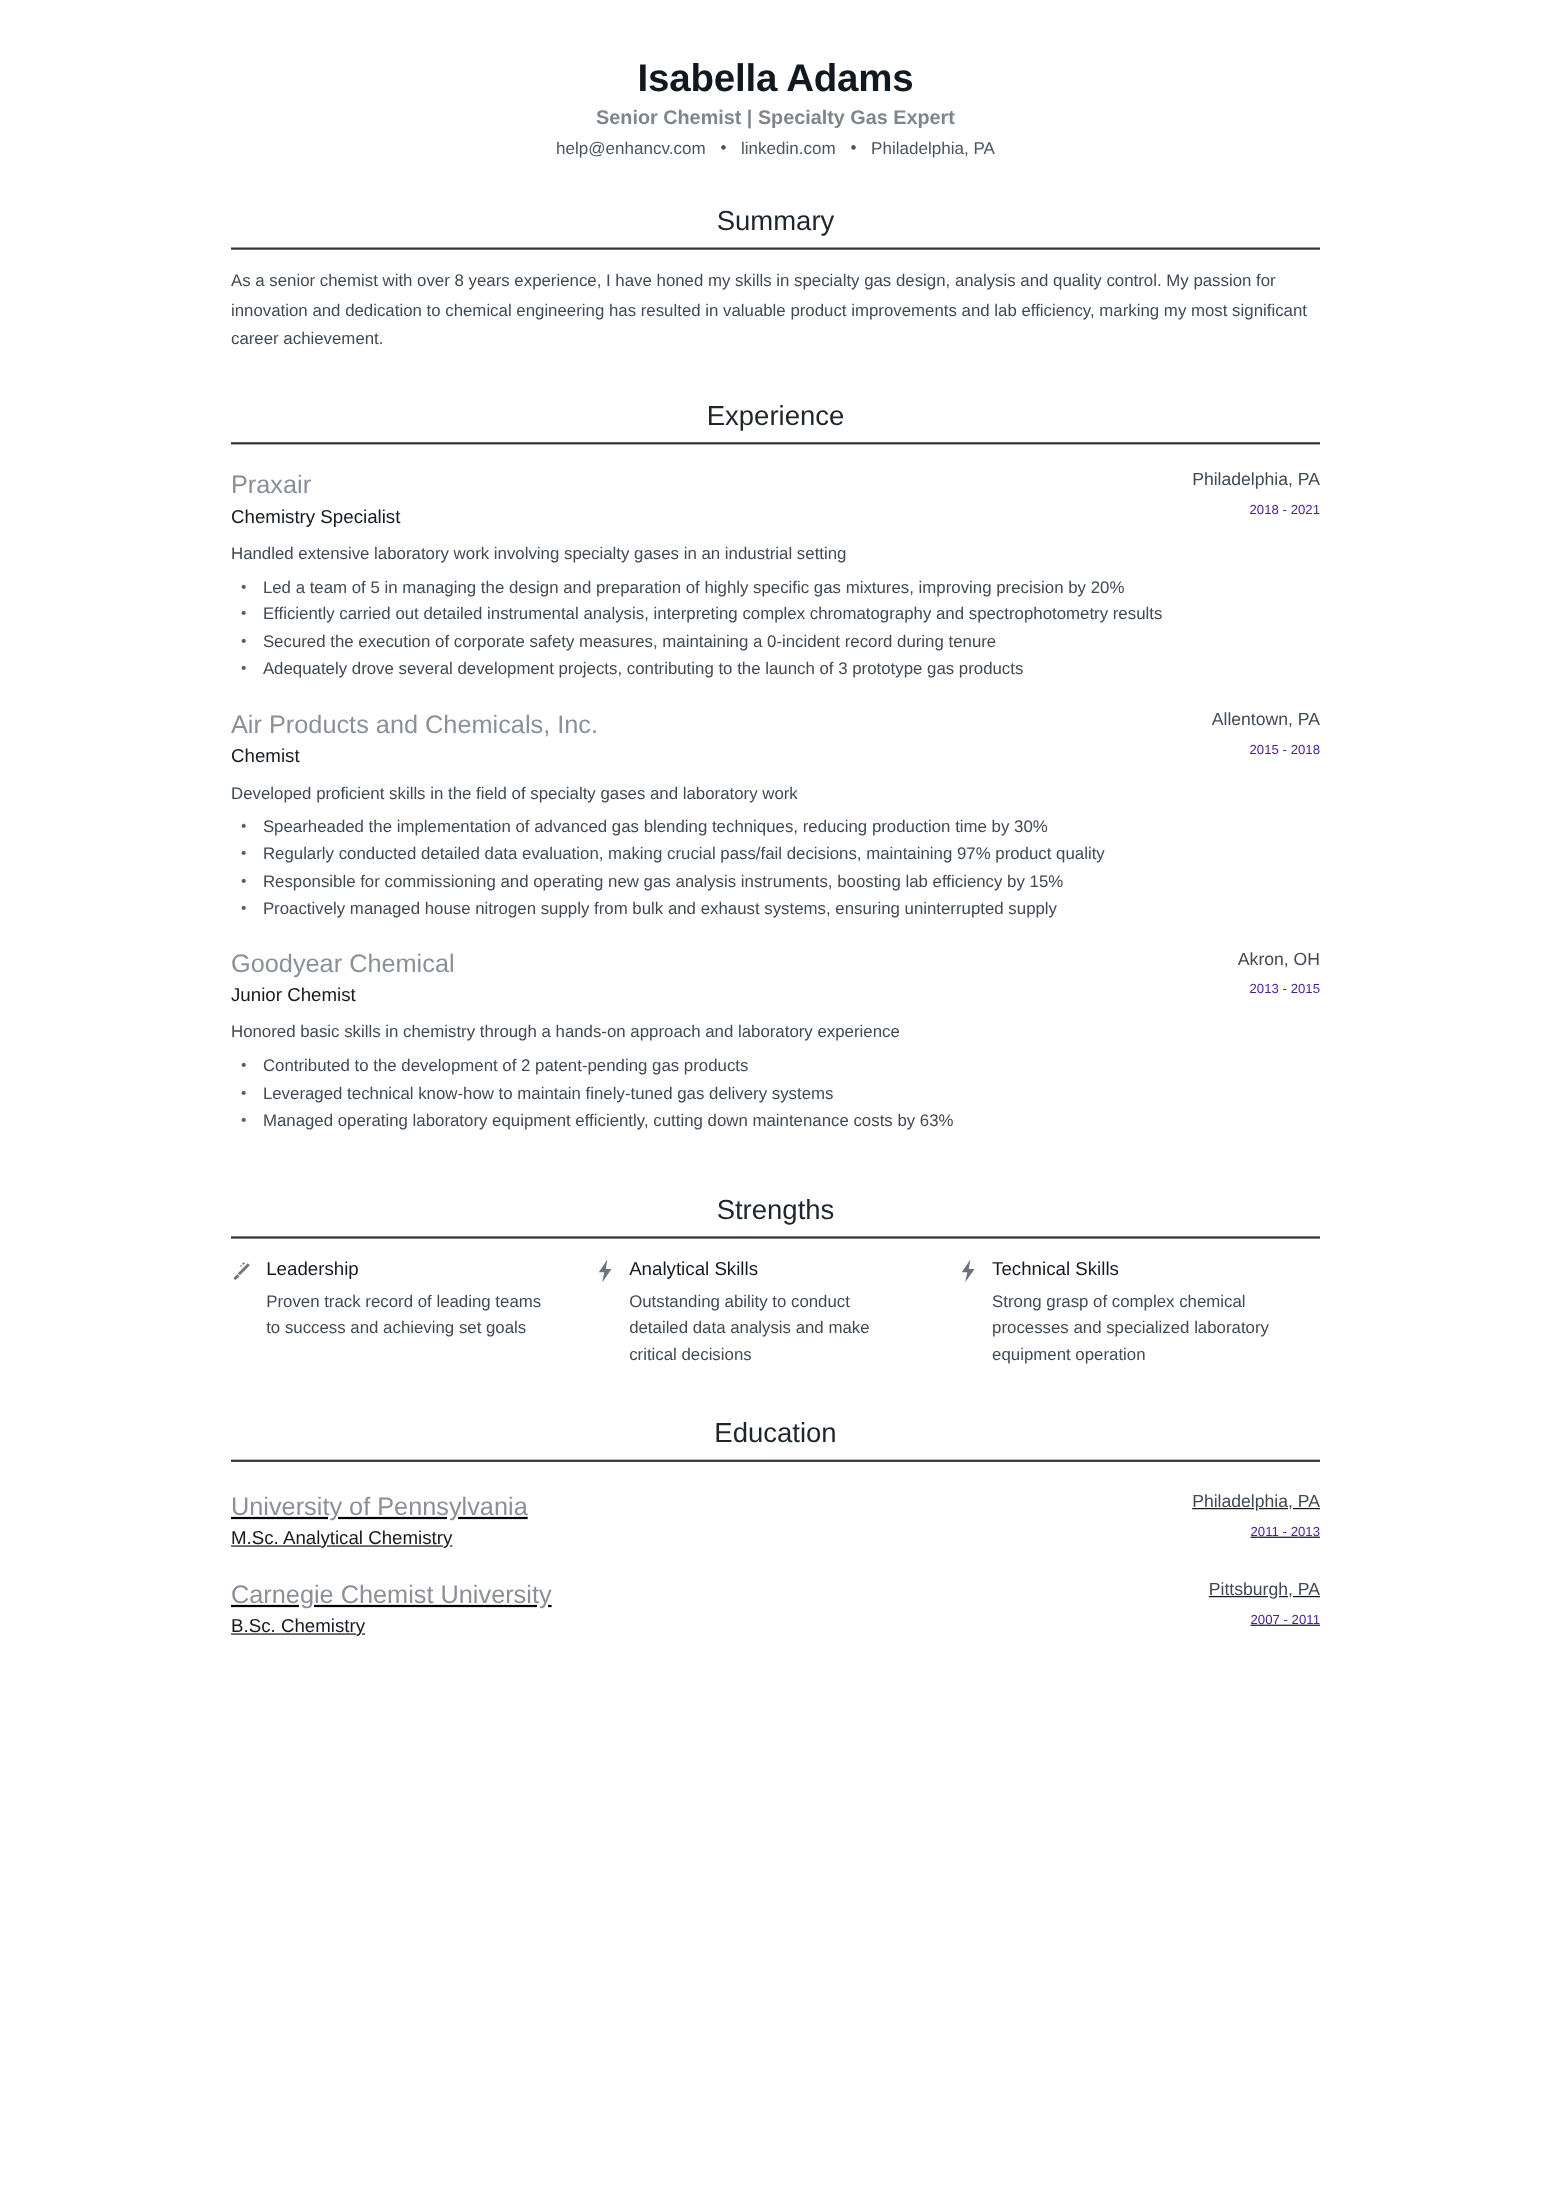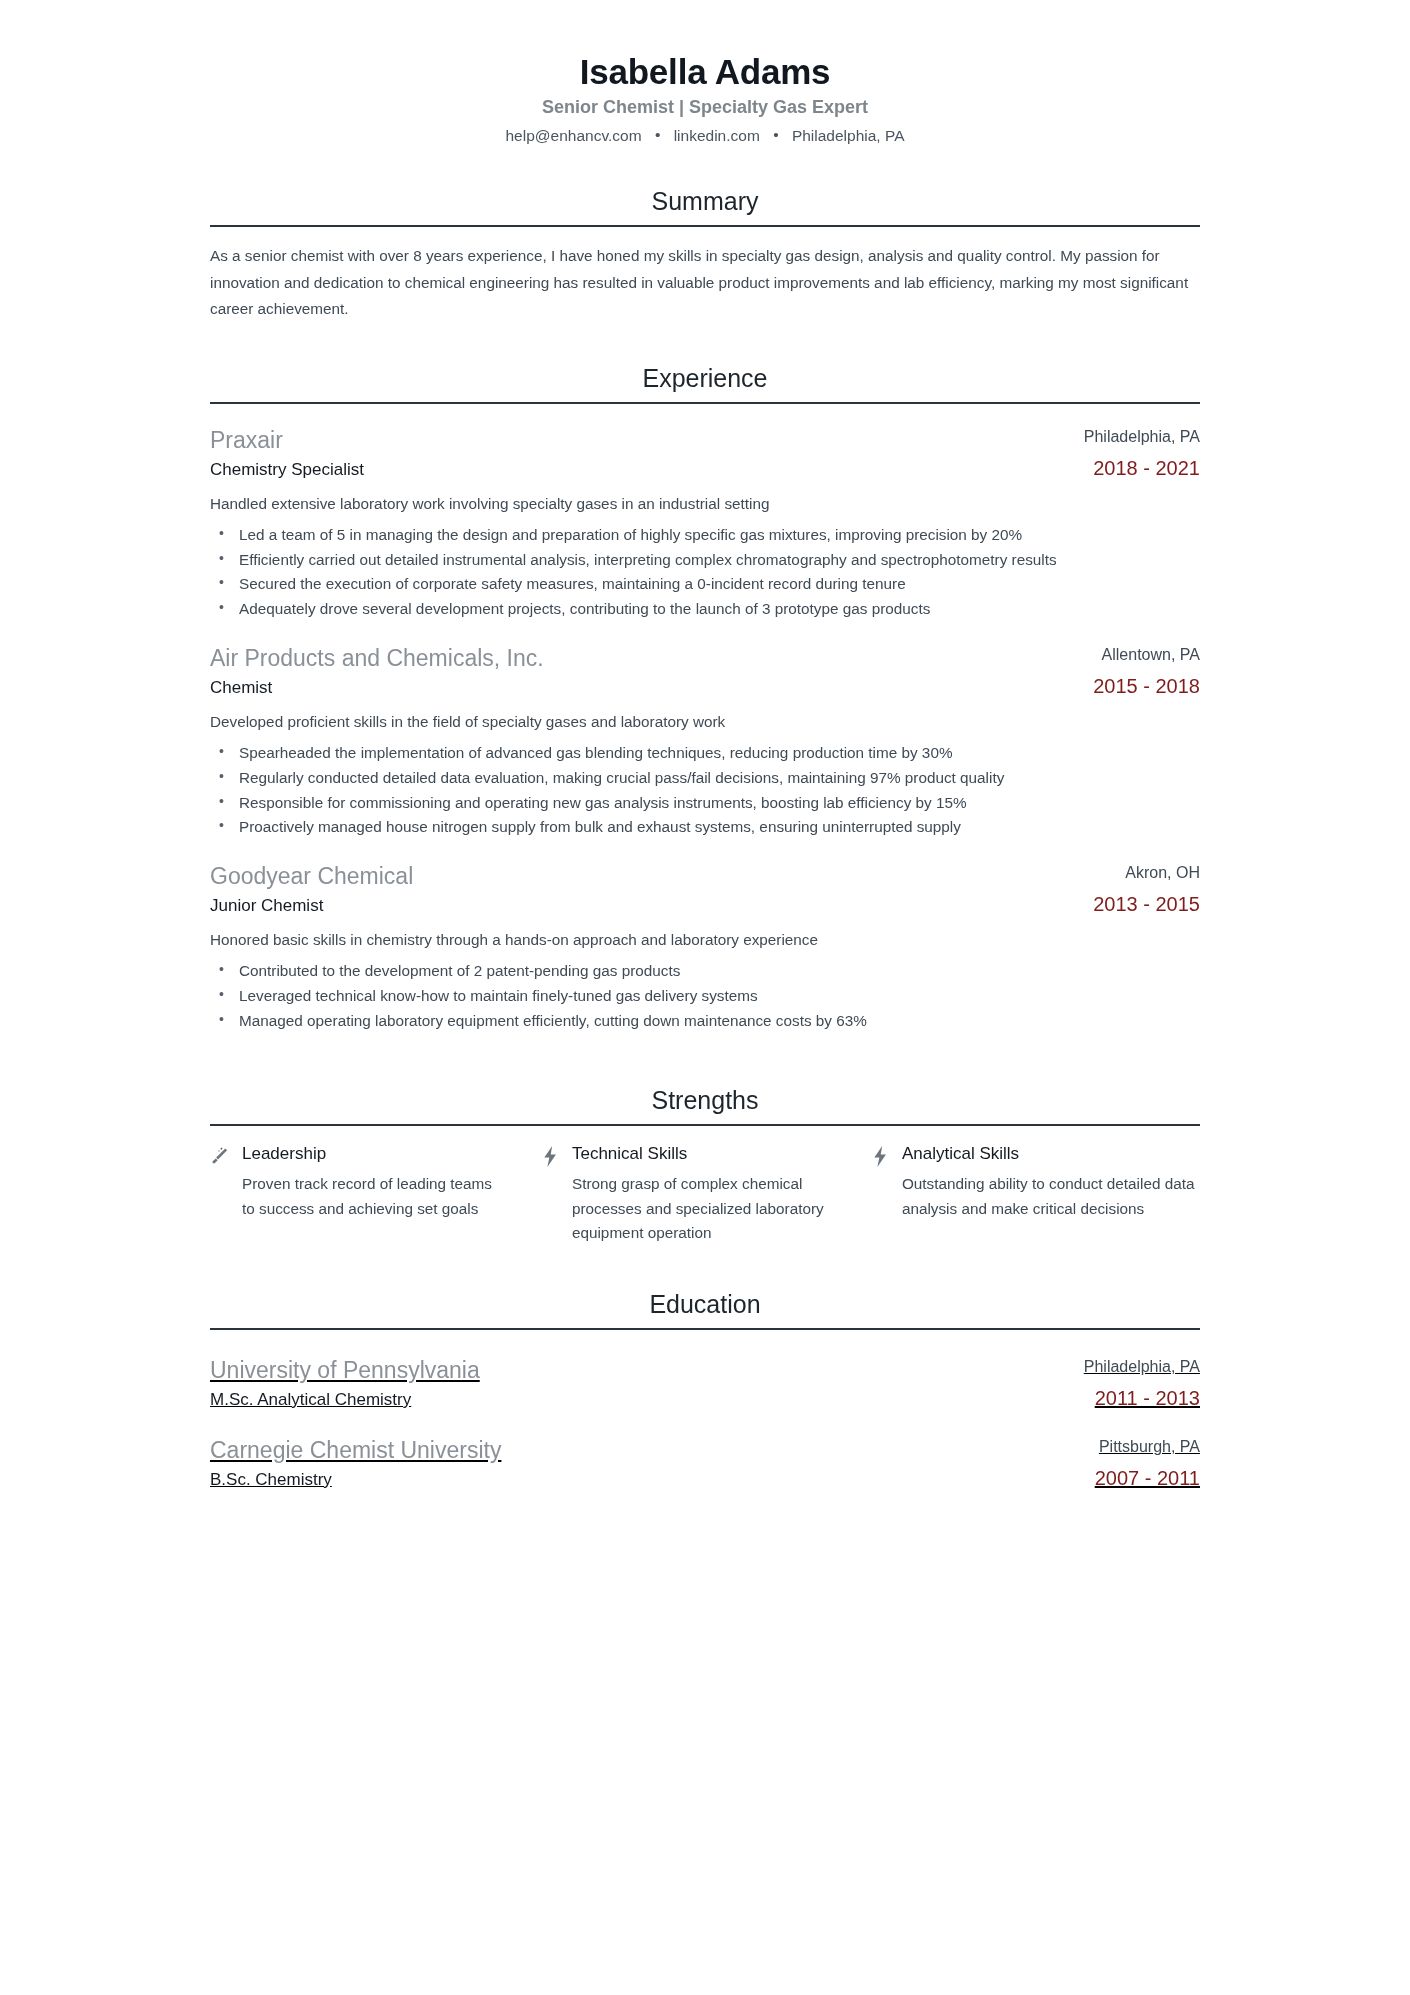--- a/index.html
+++ b/index.html
@@ -90,22 +90,22 @@
     line-height:1.35;
     margin-top:3px;
   }
   .place {
     font-size:16px;
     color:#3f4a55;
     line-height:1.32;
     white-space:nowrap;
   }
   .dates {
-    font-size:20px;
-    color:#7f1d1d;
+    font-size:12px;
+    color:#4c1d95;
     line-height:1.35;
     margin-top:8px;
     white-space:nowrap;
   }
   .entry-desc {
     font-size:15.3px;
     color:#3f4a55;
     line-height:1.5;
     margin-top:11px;
   }
@@ -282,35 +282,35 @@
           <div class="s-desc">Proven track record of leading teams to success and achieving set goals</div>
         </div>
 
         <div class="strength">
           <div class="strength-head">
             <span class="s-icon">
               <svg width="17" height="21" viewBox="0 0 14 20">
                 <path d="M8.6 0 L1.1 11.0 L5.9 11.0 L4.0 20 L12.2 8.2 L7.2 8.2 Z" fill="#6d757c"></path>
               </svg>
             </span>
-            <span class="s-title">Technical Skills</span>
-          </div>
-          <div class="s-desc">Strong grasp of complex chemical processes and specialized laboratory equipment operation</div>
+            <span class="s-title">Analytical Skills</span>
+          </div>
+          <div class="s-desc">Outstanding ability to conduct detailed data analysis and make critical decisions</div>
         </div>
 
         <div class="strength">
           <div class="strength-head">
             <span class="s-icon">
               <svg width="17" height="21" viewBox="0 0 14 20">
                 <path d="M8.6 0 L1.1 11.0 L5.9 11.0 L4.0 20 L12.2 8.2 L7.2 8.2 Z" fill="#6d757c"></path>
               </svg>
             </span>
-            <span class="s-title">Analytical Skills</span>
-          </div>
-          <div class="s-desc">Outstanding ability to conduct detailed data analysis and make critical decisions</div>
+            <span class="s-title">Technical Skills</span>
+          </div>
+          <div class="s-desc">Strong grasp of complex chemical processes and specialized laboratory equipment operation</div>
         </div>
 
       </div>
     </div>
 
     <div class="section" style="margin-top:44px;">
       <div class="sec-title">Education</div>
       <div class="rule"></div>
 
       <div class="edu-entry first">

